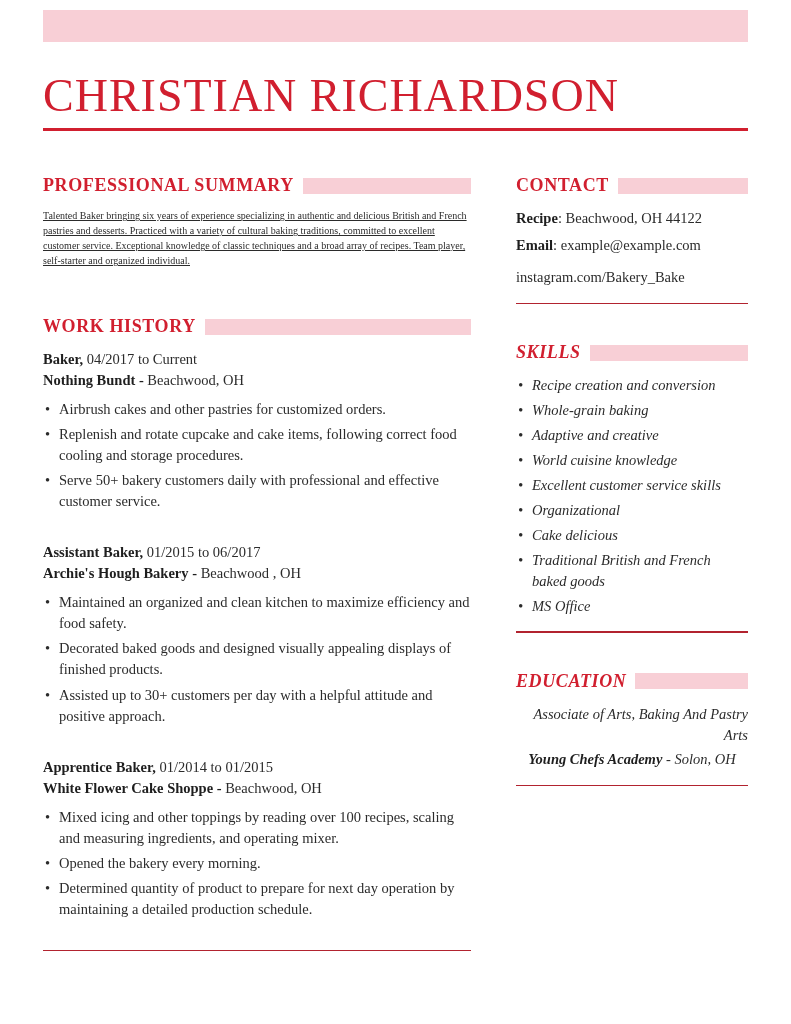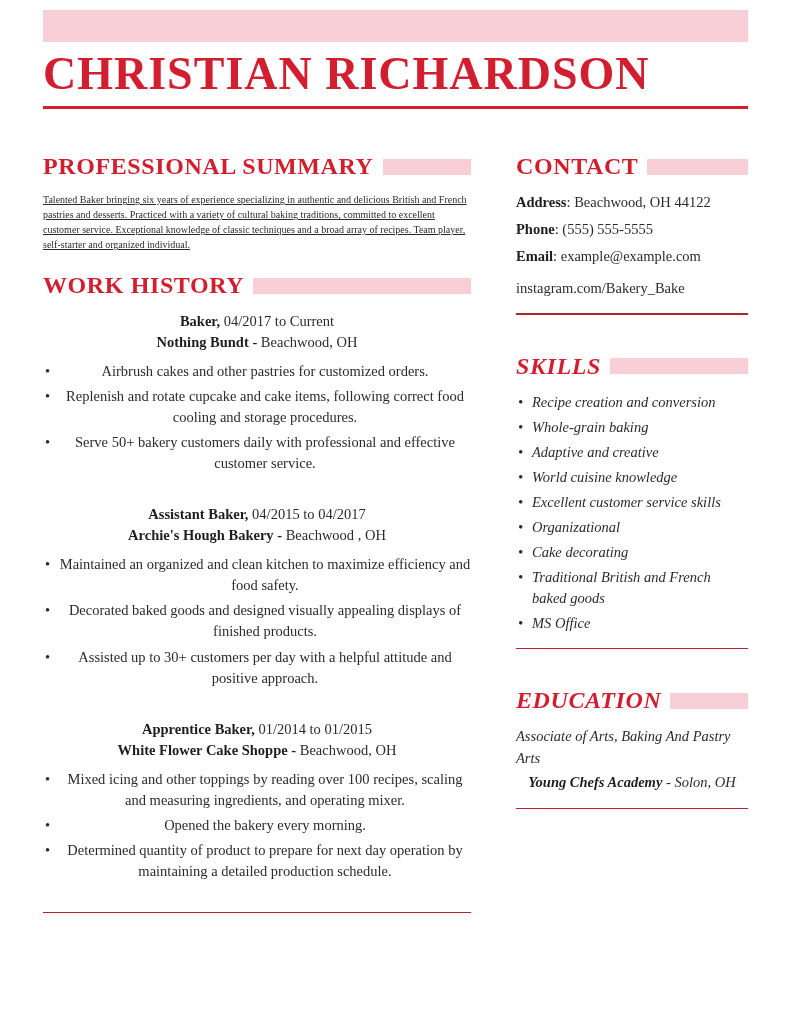--- a/index.html
+++ b/index.html
@@ -13,63 +13,63 @@
     overflow: hidden;
   }
   .page { padding: 10px 43px 0 43px; }
 
   .top-bar {
     height: 32px;
     background: #f8cfd6;
   }
 
   h1.name {
-    margin: 8px 0 8px 0;
+    margin: 30px 0 8px 0;
     font-size: 46px;
     line-height: 1.05;
-    font-weight: bold;
+    font-weight: normal;
     color: #d11f2f;
     letter-spacing: 1px;
     white-space: nowrap;
   }
   .name-rule {
     height: 3px;
     background: #d11f2f;
     margin-bottom: 44px;
   }
 
   .columns { display: flex; gap: 45px; }
   .col-left  { width: 428px; flex: 0 0 428px; }
   .col-right { width: 232px; flex: 0 0 232px; }
 
   .sec-head {
     display: flex;
     align-items: center;
     gap: 9px;
     margin: 0 0 12px 0;
-    font-size: 24px;
+    font-size: 18px;
     font-weight: bold;
     letter-spacing: 0.6px;
     color: #d11f2f;
   }
   .sec-head .head-bar {
     flex: 1 1 auto;
     height: 16px;
     background: #f8cfd6;
   }
 
   .body-text {
     font-size: 10px;
     line-height: 1.5;
     margin: 0;
     text-decoration: underline;
   }
 
   section { margin: 0; }
-  .mt-lg { margin-top: 20px; text-align: center; }
+  .mt-lg { margin-top: 48px; }
   .mt-md { margin-top: 38px; font-style: italic; }
 
   .job { margin-bottom: 30px; }
   .job:last-child { margin-bottom: 0; }
   .job-line { margin: 0; font-size: 14.5px; line-height: 1.45; }
 
   ul.bullets {
     list-style: none;
     margin: 8px 0 0 0;
     padding: 0;
@@ -91,21 +91,21 @@
   .thin-rule {
     height: 1.5px;
     background: #b2232f;
     border: none;
     margin: 14px 0 0 0;
   }
 
   .contact-line { margin: 0 0 5px 0; font-size: 14.5px; line-height: 1.5; }
   .contact-social { margin: 10px 0 0 0; font-size: 14.5px; line-height: 1.5; }
 
-  .edu-degree { margin: 0 0 2px 0; font-size: 14.5px; line-height: 1.5; }
+  .edu-degree { margin: 0 0 2px 0; font-size: 14.5px; line-height: 1.5; text-align: right; }
   .edu-school { margin: 0; font-size: 14.5px; line-height: 1.5; text-align: center; }
 
   b, strong { color: #1e1e1e; }
 </style>
 </head>
 <body>
 
 <div class="page">
 
   <div class="top-bar"></div>
@@ -135,21 +135,21 @@
           <p class="job-line"><strong>Baker,</strong> <span>04/2017 to Current</span></p>
           <p class="job-line"><strong>Nothing Bundt -</strong> <span>Beachwood, OH</span></p>
           <ul class="bullets">
             <li>Airbrush cakes and other pastries for customized orders.</li>
             <li>Replenish and rotate cupcake and cake items, following correct food cooling and storage procedures.</li>
             <li>Serve 50+ bakery customers daily with professional and effective customer service.</li>
           </ul>
         </div>
 
         <div class="job">
-          <p class="job-line"><strong>Assistant Baker,</strong> <span>04/2015 to 04/2017</span></p>
+          <p class="job-line"><strong>Assistant Baker,</strong> <span>01/2015 to 06/2017</span></p>
           <p class="job-line"><strong>Archie's Hough Bakery -</strong> <span>Beachwood , OH</span></p>
           <ul class="bullets">
             <li>Maintained an organized and clean kitchen to maximize efficiency and food safety.</li>
             <li>Decorated baked goods and designed visually appealing displays of finished products.</li>
             <li>Assisted up to 30+ customers per day with a helpful attitude and positive approach.</li>
           </ul>
         </div>
 
         <div class="job">
           <p class="job-line"><strong>Apprentice Baker,</strong> <span>01/2014 to 01/2015</span></p>
@@ -166,40 +166,39 @@
 
     </div>
 
     <div class="col-right">
 
       <section>
         <h2 class="sec-head">
           <span>CONTACT</span>
           <span class="head-bar"></span>
         </h2>
-        <p class="contact-line"><strong>Address</strong><span>: Beachwood, OH 44122</span></p>
-        <p class="contact-line"><strong>Phone</strong><span>: (555) 555-5555</span></p>
+        <p class="contact-line"><strong>Recipe</strong><span>: Beachwood, OH 44122</span></p>
         <p class="contact-line"><strong>Email</strong><span>: example@example.com</span></p>
         <p class="contact-social">instagram.com/Bakery_Bake</p>
         <hr class="thin-rule">
       </section>
 
       <section class="mt-md">
         <h2 class="sec-head">
           <span>SKILLS</span>
           <span class="head-bar"></span>
         </h2>
         <ul class="bullets">
           <li>Recipe creation and conversion</li>
           <li>Whole-grain baking</li>
           <li>Adaptive and creative</li>
           <li>World cuisine knowledge</li>
           <li>Excellent customer service skills</li>
           <li>Organizational</li>
-          <li>Cake decorating</li>
+          <li>Cake delicious</li>
           <li>Traditional British and French baked goods</li>
           <li>MS Office</li>
         </ul>
         <hr class="thin-rule">
       </section>
 
       <section class="mt-md">
         <h2 class="sec-head">
           <span>EDUCATION</span>
           <span class="head-bar"></span>

